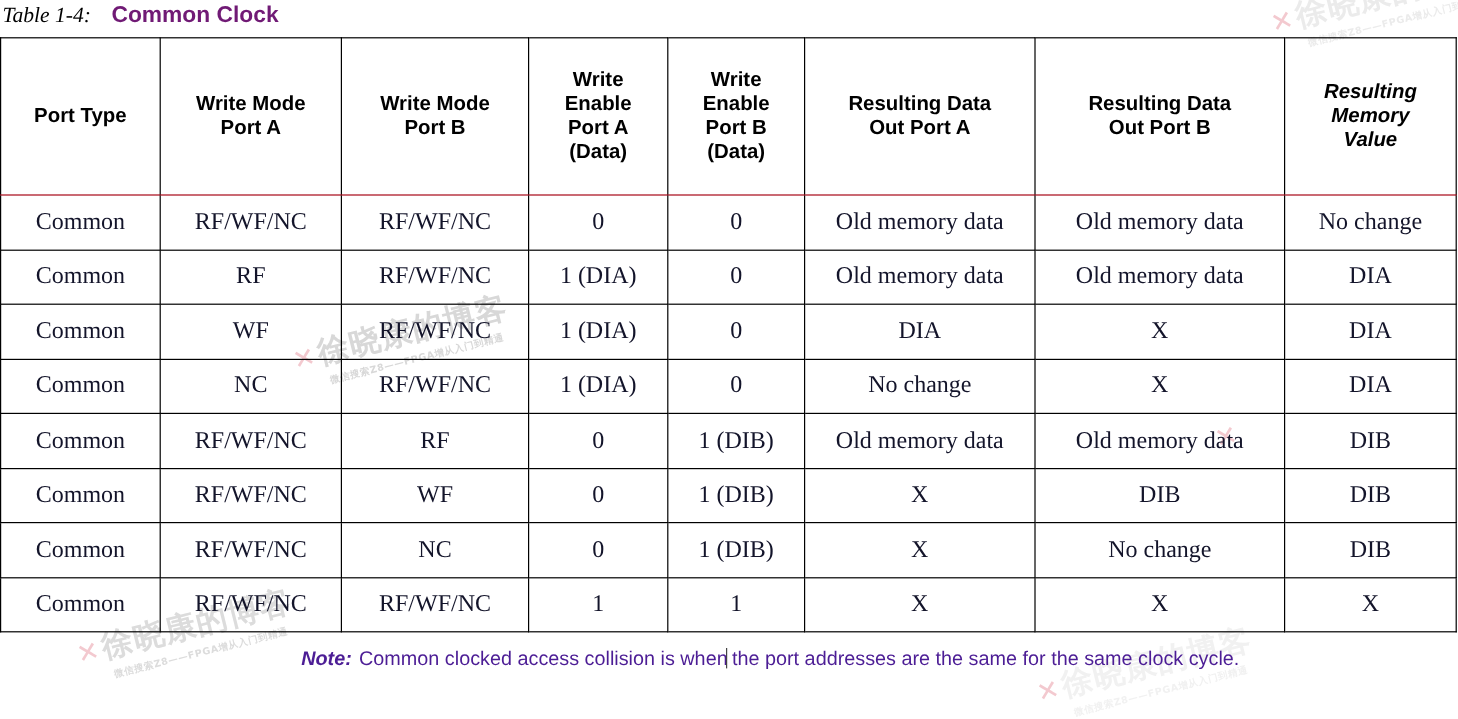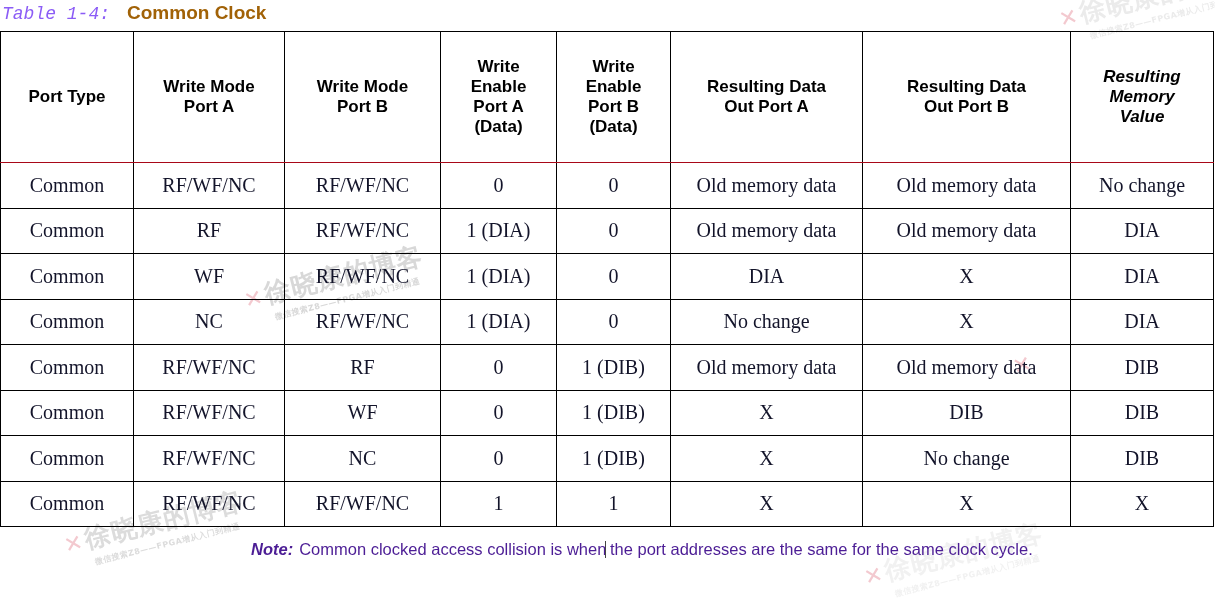--- a/index.html
+++ b/index.html
@@ -55,30 +55,30 @@
   
   .page { position: relative; z-index: 1; }
 
   .table-caption {
     position: absolute;
     left: 2px;
     top: 2px;
     white-space: nowrap;
   }
   .caption-label {
-    font-family: Liberation Mono, monospace;
+    font-family: Liberation Serif, serif;
     font-style: italic;
     font-size: 18px;
-    color: #8b5cf6;
+    color: #000000;
   }
   .caption-title {
     font-family: "Liberation Sans", sans-serif;
     font-weight: bold;
     font-size: 19px;
-    color: #a16207;
+    color: #701a75;
     margin-left: 17px;
   }
 
   table.spec {
     position: absolute;
     left: 0px;
     top: 31px;
     width: 1213px;
     border-collapse: collapse;
     table-layout: fixed;

